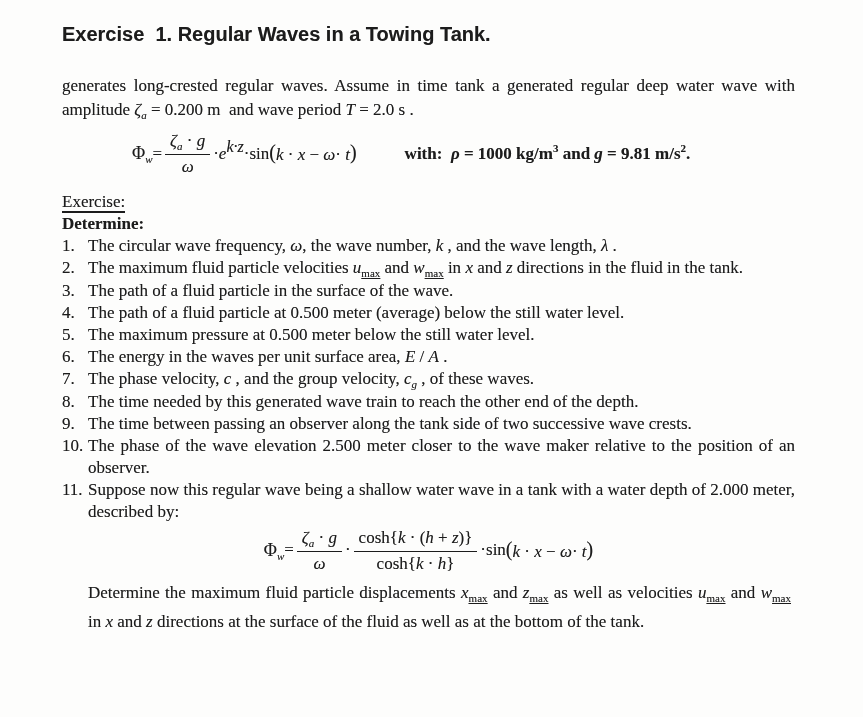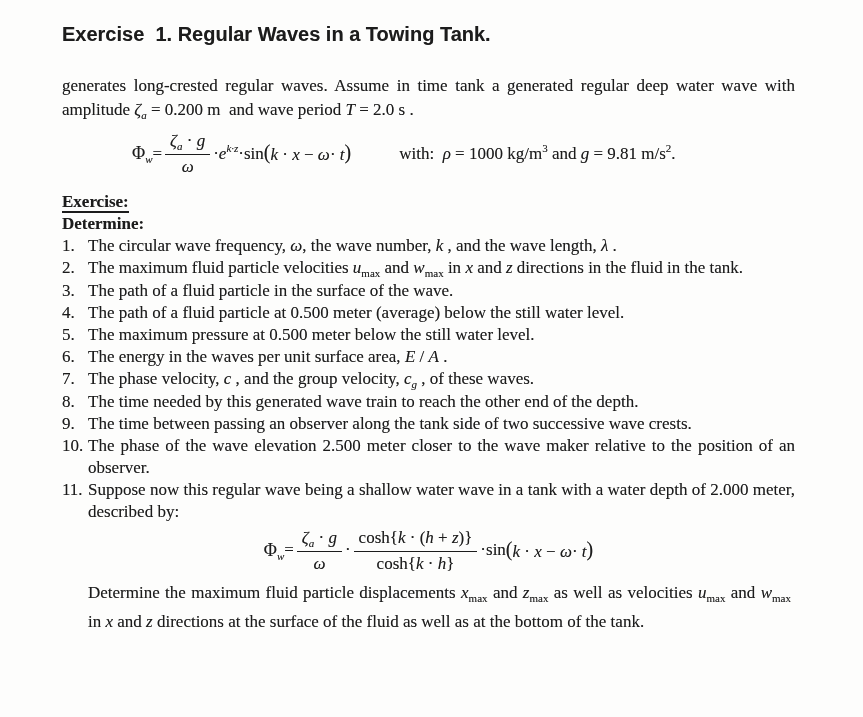--- a/index.html
+++ b/index.html
@@ -27,32 +27,32 @@
   .jline { text-align: justify; text-align-last: justify; }
 
   
   .formula { display: flex; align-items: center; column-gap: 0; font-size: 17px; text-align: center; }
   .f1 { margin: 7px 0 0 70px; }
   .f2 { justify-content: center; margin: 4px 0 2px 0; }
   .fphi { font-size: 18px; }
   .frac { display: inline-flex; flex-direction: column; align-items: center; margin: 0 3px; line-height: 1.25; }
   .frac .num { padding: 0 5px 3px 5px; border-bottom: 1.6px solid #1c1c1c; }
   .frac .den { padding: 1px 5px 0 5px; }
-  .fwith { margin-left: 48px; }
+  .fwith { margin-left: 48px; font-weight: bold; }
 
   
   .rk-p { }
   .rk-i { font-style: italic; }
-  .rk-sub  { font-size: 11px; position: relative; top: 4px; }
+  .rk-sub  { font-size: 11px; position: relative; top: 4px; text-decoration: underline; }
   .rk-isub { font-size: 11px; position: relative; top: 4px; font-style: italic; }
   .rk-sup  { font-size: 11px; position: relative; top: -7px; }
-  .rk-isup { font-size: 11px; position: relative; top: -7px; font-style: italic; }
+  .rk-isup { font-size: 16px; position: relative; top: -7px; font-style: italic; }
   .rk-bp { font-size: 20px; position: relative; top: -1px; }
 
-  .exheading { margin-top: 13px; font-weight: 700; line-height: 22px; }
+  .exheading { margin-top: 13px; font-weight: 400; line-height: 22px; }
   .exheading span { border-bottom: 2px solid #1c1c1c; padding-bottom: 0px; }
   .determine { line-height: 22px; font-weight: bold; }
 
   .task-list { margin-top: 0px; }
   .li { display: flex; line-height: 22px; }
   .li-no { flex: none; width: 26px; }
   .li-text { flex: 1; text-align: justify; }
 
   .closing { margin: 5px 4px 0 26px; text-align: justify; line-height: 27px; }
 </style>

